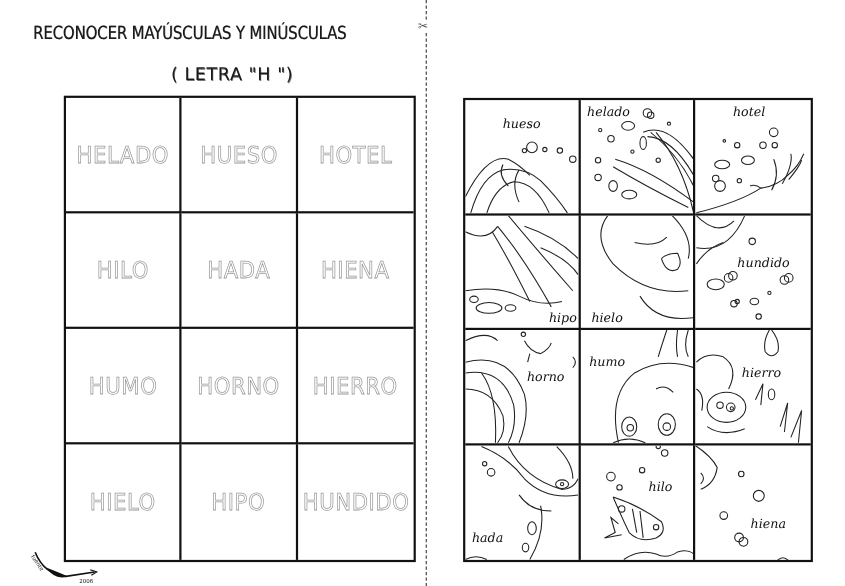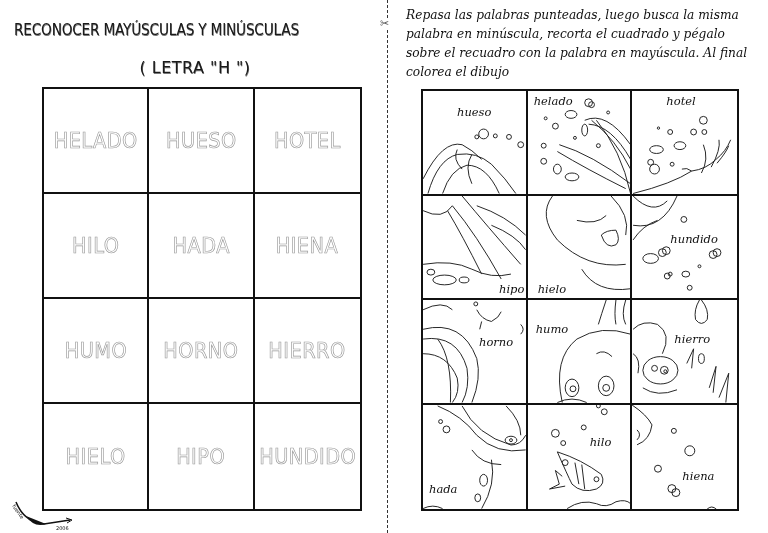--- a/index.html
+++ b/index.html
@@ -1,18 +1,18 @@
 <!DOCTYPE html>
 <html><head>
   <meta charset="utf-8">
   <style>
     html, body { margin: 0; padding: 0; background: #ffffff; }
     body { width: 768px; height: 533px; position: relative; overflow: hidden; font-family: "DejaVu Sans", sans-serif; color: #111; }
     .page { position: absolute; top: 0; height: 533px; }
-    .left-page { left: 0; width: 385px; }
+    .left-page { left: 16px; width: 385px; }
     .right-page { left: 390px; width: 378px; }
 
     .title { position: absolute; left: 14px; top: 20px; width: 365px; font-family: "DejaVu Sans Condensed", "DejaVu Sans", sans-serif; font-size: 16.5px; letter-spacing: -0.2px; color: #1a1a1a; text-shadow: 0.5px 0.5px 0 #777; white-space: nowrap; font-stretch: condensed; transform: scaleX(0.92); transform-origin: left; }
     .subtitle { position: absolute; left: 0; top: 58px; width: 390px; text-align: center; font-size: 16px; color: #1a1a1a; text-shadow: 0.5px 0.5px 0 #777; letter-spacing: 0.5px; }
 
     .grid-left { position: absolute; left: 42px; top: 87px; width: 320px; height: 424px; display: grid; grid-template-columns: repeat(3, 1fr); grid-template-rows: repeat(4, 1fr); border: 2px solid #111; box-sizing: border-box; }
     .grid-left .cell { border-right: 2px solid #111; border-bottom: 2px solid #111; display: flex; align-items: center; justify-content: center; box-sizing: border-box; }
     .grid-left .cell:nth-child(3n) { border-right: none; }
     .grid-left .cell:nth-last-child(-n+3) { border-bottom: none; }
     .dotted-word { font-family: "DejaVu Sans", sans-serif; font-size: 21px; font-weight: normal; color: transparent; -webkit-text-stroke: 0.7px #9a9a9a; letter-spacing: 0.5px; transform: scaleX(0.92); white-space: nowrap; }
@@ -83,21 +83,20 @@
     <path d="M62 26 L68 28 L63 31" fill="none" stroke="#111" stroke-width="1"></path>
     <text x="8" y="14" font-size="5" transform="rotate(55 8 14)" fill="#111" font-family="DejaVu Sans, sans-serif">fuente</text>
     <text x="52" y="38" font-size="5" fill="#111" font-family="DejaVu Sans, sans-serif">2006</text>
   </svg>
 </div>
 
 <div class="divider"></div>
 <div class="scissors">✂</div>
 
 <div class="page right-page">
-  <div class="instructions">Repasa las palabras punteadas, luego busca la misma palabra en minúscula, recorta el cuadrado y pégalo sobre el recuadro con la palabra en mayúscula. Al final colorea el dibujo</div>
 
   <div class="grid-right">
 
     <div class="cell">
       <svg viewBox="0 0 105 105">
           <g fill="none" stroke="#222" stroke-width="1">
         <circle cx="62" cy="44" r="5"></circle>
             <circle cx="55" cy="47" r="2"></circle>
             <circle cx="74" cy="46" r="2"></circle>
             <circle cx="88" cy="47" r="2.5"></circle>

